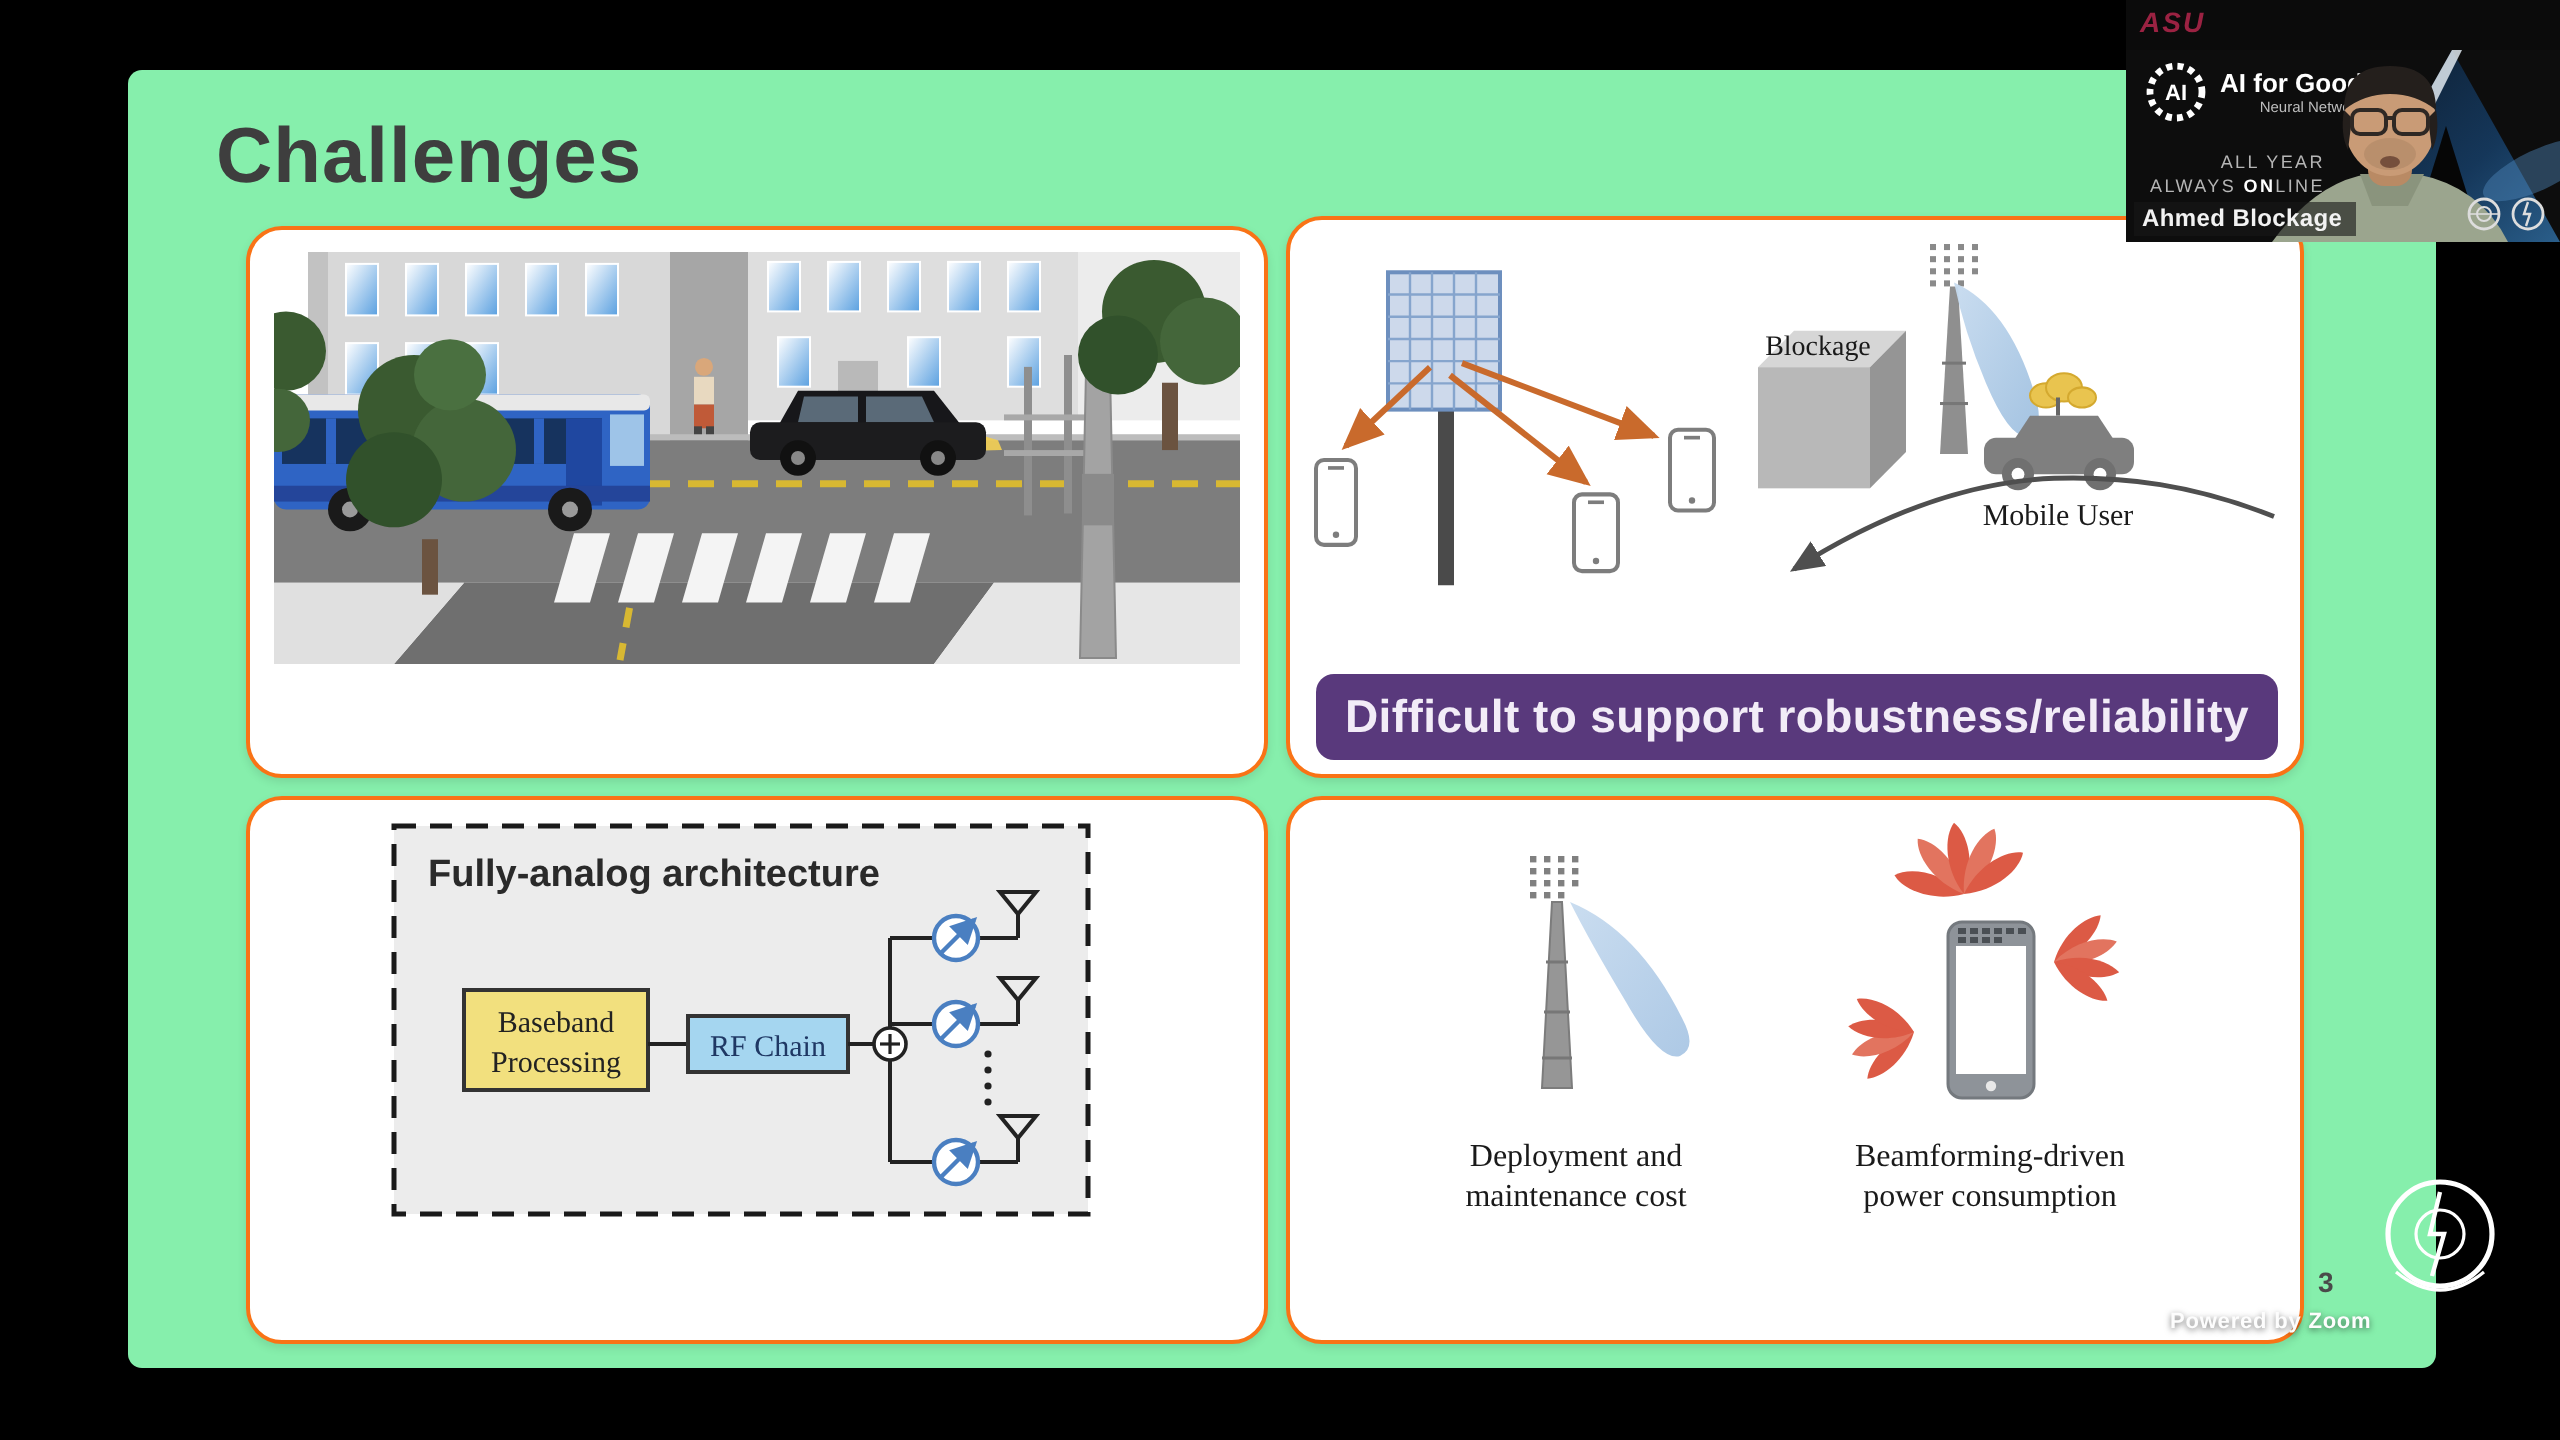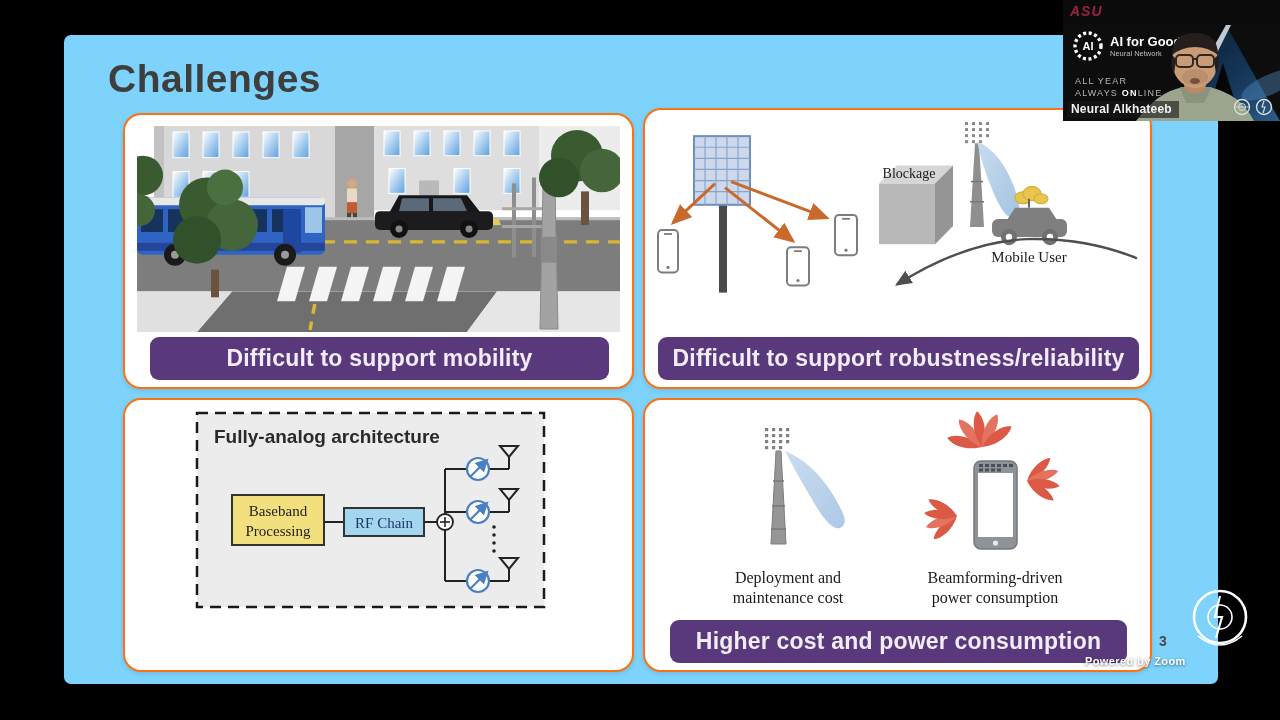--- a/index.html
+++ b/index.html
@@ -1,39 +1,39 @@
 <!DOCTYPE html>
 <html><head>
 <meta charset="utf-8">
 <style>
   html,body{margin:0;padding:0;background:#000;}
   .stage{position:relative;width:1280px;height:720px;background:#000;overflow:hidden;
          font-family:"Liberation Sans",sans-serif;}
   
-  .slide{position:absolute;left:64px;top:35px;width:1154px;height:649px;background:#7dd3fc;
+  .slide{position:absolute;left:64px;top:35px;width:1154px;height:649px;background:#86efac;
          border-radius:7px;}
   .slide-title{position:absolute;left:44px;top:22px;font-size:39px;font-weight:700;color:#3e3e3e;
                letter-spacing:0.5px;}
   .panel{position:absolute;background:#fff;border:2px solid #f97316;border-radius:18px;
          box-shadow:0 2px 5px rgba(0,0,0,0.10);}
   .panel-tl{left:59px;top:78px;width:507px;height:272px;}
   .panel-tr{left:579px;top:73px;width:505px;height:277px;}
   .panel-bl{left:59px;top:363px;width:507px;height:270px;}
   .panel-br{left:579px;top:363px;width:505px;height:270px;}
   .illus{position:absolute;left:12px;right:12px;top:11px;bottom:55px;}
   .illus svg{width:100%;height:100%;display:block;}
   .banner{position:absolute;left:25px;right:23px;bottom:7px;height:43px;background:#59397C;
           border-radius:9px;display:flex;align-items:center;justify-content:center;
           color:#F2ECF7;font-size:23px;font-weight:600;letter-spacing:0.2px;white-space:nowrap;}
   .panel-tr .banner{left:13px;right:11px;}
   .page-num{position:absolute;left:1095px;top:598px;font-size:14px;font-weight:700;color:#4a4a4a;}
   .serif{font-family:"Liberation Serif",serif;}
   
   .webcam{position:absolute;left:1063px;top:0;width:217px;height:121px;background:#0b0b0b;
-          overflow:hidden;z-index:10;}
+          overflow:hidden;z-index:10;text-align:right;}
   .asu{position:absolute;left:7px;top:3px;font-size:14px;font-weight:700;font-style:italic;
        color:#9b2242;letter-spacing:1px;}
   .cam-scene{position:absolute;left:0;top:25px;width:217px;height:96px;background:#b91c1c;}
   .badge{position:absolute;left:8px;top:4px;display:flex;align-items:center;}
   .badge-text{margin-left:5px;}
   .badge-title{font-size:13px;font-weight:700;color:#fff;line-height:14px;}
   .badge-sub{font-size:7.5px;color:#bdbdbd;line-height:9px;}
   .tagline{position:absolute;left:12px;top:50px;color:#b5b5b5;font-size:9px;letter-spacing:1.2px;line-height:12px;}
   .tagline b{color:#fff;}
   .nametag{position:absolute;left:4px;bottom:3px;background:rgba(25,25,25,0.62);color:#f2f2f2;
@@ -165,21 +165,20 @@
               <circle cx="88" cy="62" r="18" fill="#4a7040"></circle>
             <rect x="444" y="66" width="8" height="34" fill="#6b5340"></rect>
             <circle cx="440" cy="30" r="26" fill="#3a5a30"></circle>
               <circle cx="465" cy="45" r="22" fill="#44663a"></circle>
             <circle cx="422" cy="52" r="20" fill="#31512b"></circle>
             <circle cx="6" cy="50" r="20" fill="#3a5a30"></circle>
               <circle cx="2" cy="85" r="16" fill="#44663a"></circle>
           </g>
         </svg>
       </div>
-      <div class="banner">Difficult to support mobility</div>
     </div>
 
     <div class="panel panel-tr">
       <div class="illus">
         <svg viewBox="0 0 481 209" preserveAspectRatio="none">
           <defs>
             <marker id="oarr" markerWidth="9" markerHeight="9" refX="6" refY="3" orient="auto">
               <path d="M0,0 L7,3 L0,6 Z" fill="#C96A2C"></path>
             </marker>
             <marker id="darr" markerWidth="10" markerHeight="10" refX="6" refY="3" orient="auto">
@@ -422,21 +421,20 @@
                 <rect x="328" y="57.5" width="4" height="3"></rect>
                 <rect x="334" y="57.5" width="4" height="3"></rect>
                 <rect x="340" y="57.5" width="4" height="3"></rect>
             </g>
             <circle cx="338.5" cy="132" r="2.6" fill="#e8e8e8"></circle>
           </g>
           <text class="serif" x="338" y="172" font-size="16" fill="#1a1a1a" text-anchor="middle" font-family="Liberation Serif, serif">Beamforming-driven</text>
           <text class="serif" x="338" y="192" font-size="16" fill="#1a1a1a" text-anchor="middle" font-family="Liberation Serif, serif">power consumption</text>
         </svg>
       </div>
-      <div class="banner">Higher cost and power consumption</div>
     </div>
 
     <div class="page-num">3</div>
   </div>
 
   <div class="webcam">
     <div class="asu">ASU</div>
     <div class="cam-scene">
 
       <svg width="217" height="96" style="position:absolute;left:0;top:0;">
@@ -489,21 +487,21 @@
         <g>
           <circle cx="10" cy="10" r="7.5" fill="none" stroke="#ddd" stroke-width="1.4"></circle>
           <circle cx="10" cy="10" r="3.5" fill="none" stroke="#ddd" stroke-width="1"></circle>
           <line x1="3" y1="10" x2="17" y2="10" stroke="#ddd" stroke-width="0.8"></line>
         </g>
         <g>
           <circle cx="32" cy="10" r="7.5" fill="none" stroke="#ddd" stroke-width="1.4"></circle>
           <path d="M32,4 L30,10 L33,10 L31,16" fill="none" stroke="#ddd" stroke-width="1.2"></path>
         </g>
       </svg>
-      <div class="nametag">Neural Alkhateeb</div>
+      <div class="nametag">Ahmed Blockage</div>
     </div>
   </div>
 
   <svg class="watermark" width="68" height="72">
     <circle cx="34" cy="33" r="26" fill="none" stroke="#fff" stroke-width="2.6"></circle>
     <circle cx="34" cy="33" r="12" fill="none" stroke="#fff" stroke-width="1.6"></circle>
     <path d="M34,12 L29,33 L36,33 L30,54" fill="none" stroke="#fff" stroke-width="2.2"></path>
     <path d="M12,52 Q34,70 56,52" fill="none" stroke="#fff" stroke-width="1.6"></path>
   </svg>
   <div class="powered">Powered by Zoom</div>

